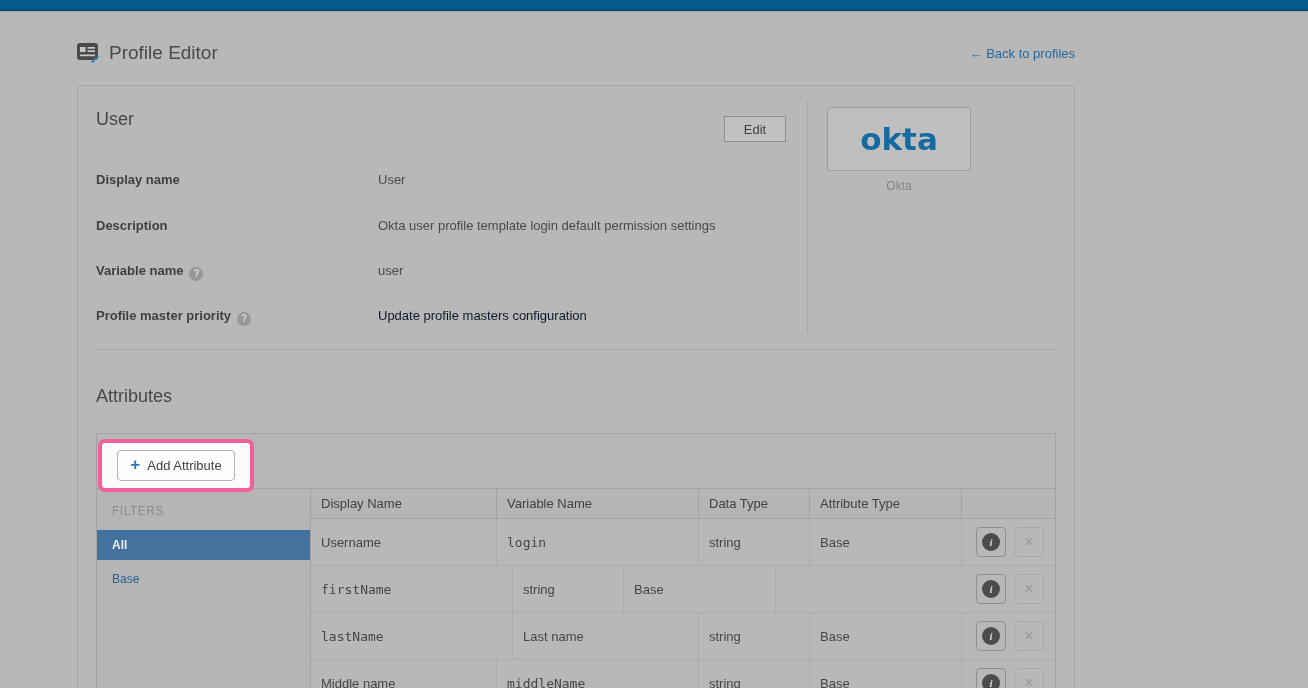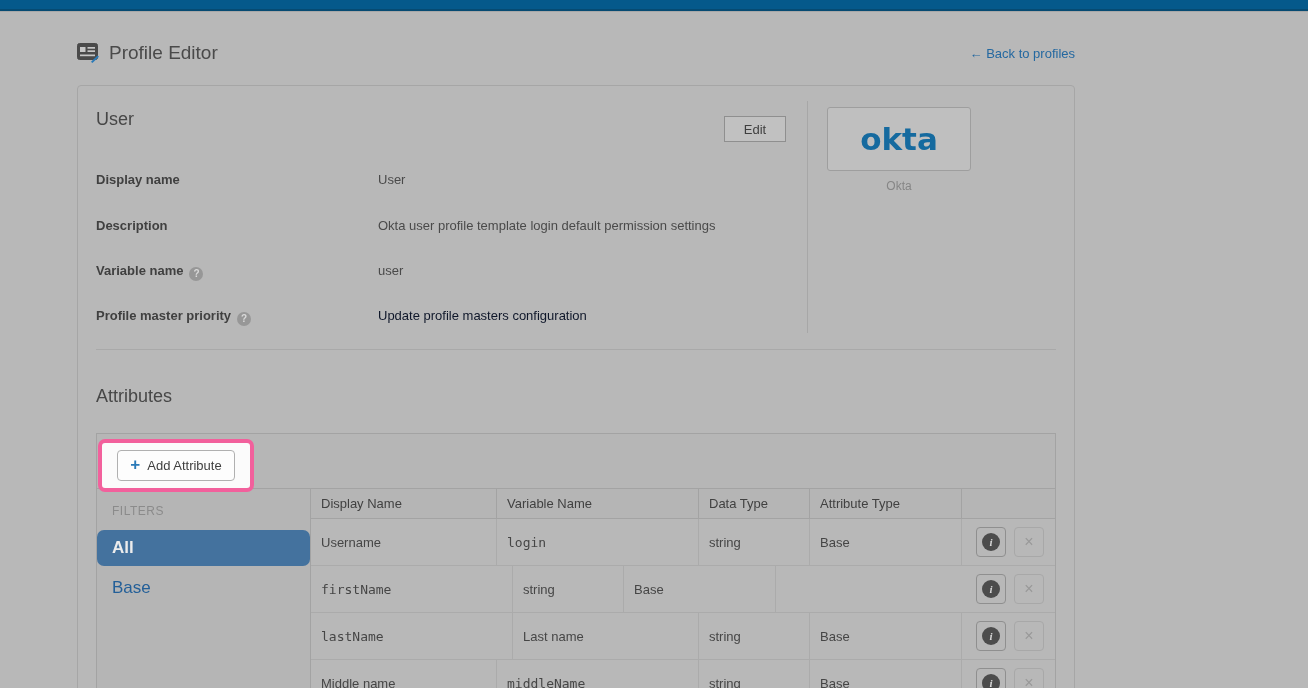--- a/index.html
+++ b/index.html
@@ -84,21 +84,21 @@
   }
   .plus-glyph { color:#2a7ab8; font-size:17px; font-weight:bold; line-height:1; margin-top:-2px; }
 
   .attrs-main { flex:1; display:flex; align-items:stretch; }
 
   
   .filters {
     width:214px; background:#b5b5b5; border-right:1px solid #a3a3a3; flex-shrink:0;
   }
   .filters-heading { padding:15px 15px 12px 15px; font-size:12px; color:#8b8b8b; letter-spacing:.5px; }
-  .filter-item { font-size:17px; padding:8px 15px; cursor:pointer; color:#235f98;border-radius:7px; }
+  .filter-item { font-size:12px; padding:8px 15px; cursor:pointer; color:#235f98; }
   .filter-item.selected { background:#44729e; color:#ececec; font-weight:bold; padding:8px 15px; margin-bottom:4px; }
 
   
   .attr-table { flex:1; display:flex; flex-direction:column; }
   .t-head { display:flex; height:30px; background:#b5b5b5; border-bottom:1px solid #a3a3a3; }
   .t-head .t-cell { font-size:13px; color:#414141; line-height:29px; border-right:1px solid #a3a3a3; }
   .t-head .t-cell:last-child { border-right:none; }
   .t-row { display:flex; height:47px; border-bottom:1px solid #ababab; align-items:center; }
   .t-cell { padding-left:10px; overflow:hidden; white-space:nowrap; }
   .c1 { width:186px; flex-shrink:0; }

